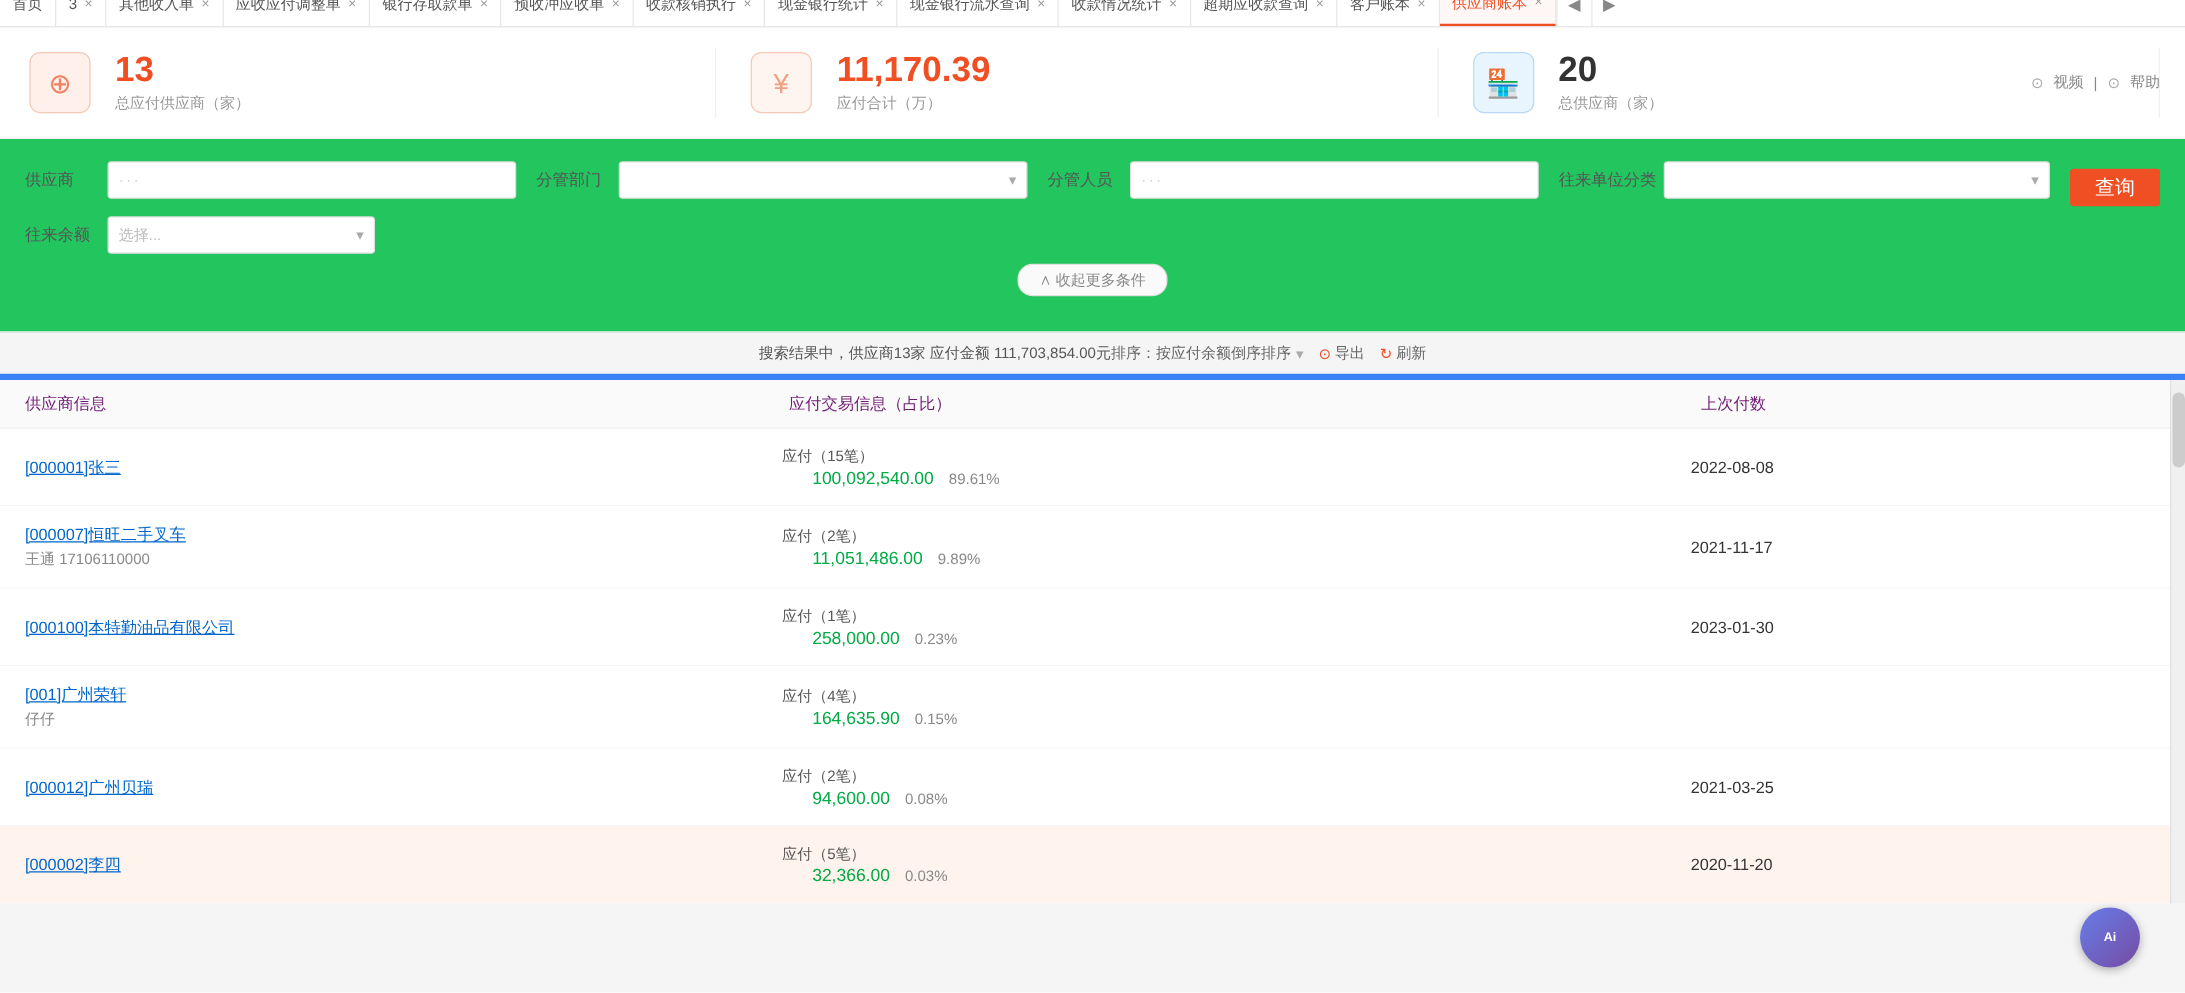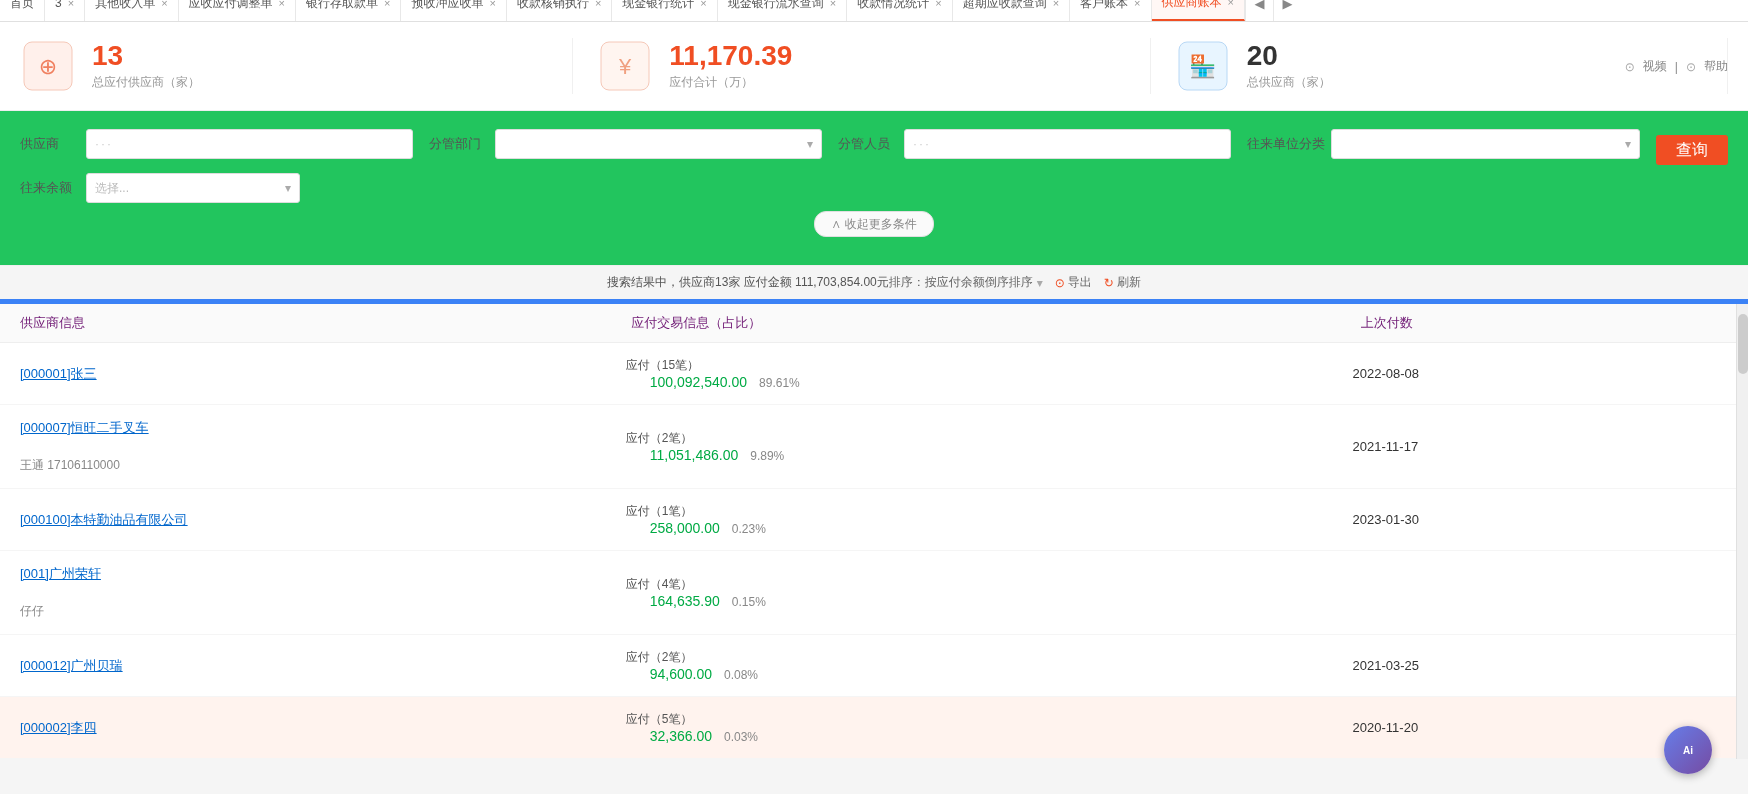--- a/index.html
+++ b/index.html
@@ -184,21 +184,21 @@
       transition: background 0.15s;
     }
     .table-row.highlighted { background: #fff3ee; }
 
     .supplier-link {
       color: #0066cc;
       cursor: pointer;
       text-decoration: underline;
       font-size: 13px;
     }
-    .supplier-sub { font-size: 12px; color: #888; margin-top: 20px; }
+    .supplier-sub { font-size: 12px; color: #888; margin-top: 2px; }
     .transaction-label { font-size: 12px; color: #555; }
     .transaction-amount { font-size: 14px; color: #00aa44; font-weight: 500; cursor: pointer; margin-left: 24px; }
     .transaction-percent { font-size: 12px; color: #888; margin-left: 12px; }
     .transaction-row { display: flex; align-items: baseline; gap: 0; }
 
     .last-pay-date { font-size: 13px; color: #333; }
 
     
     .right-scrollbar {
       width: 12px;

